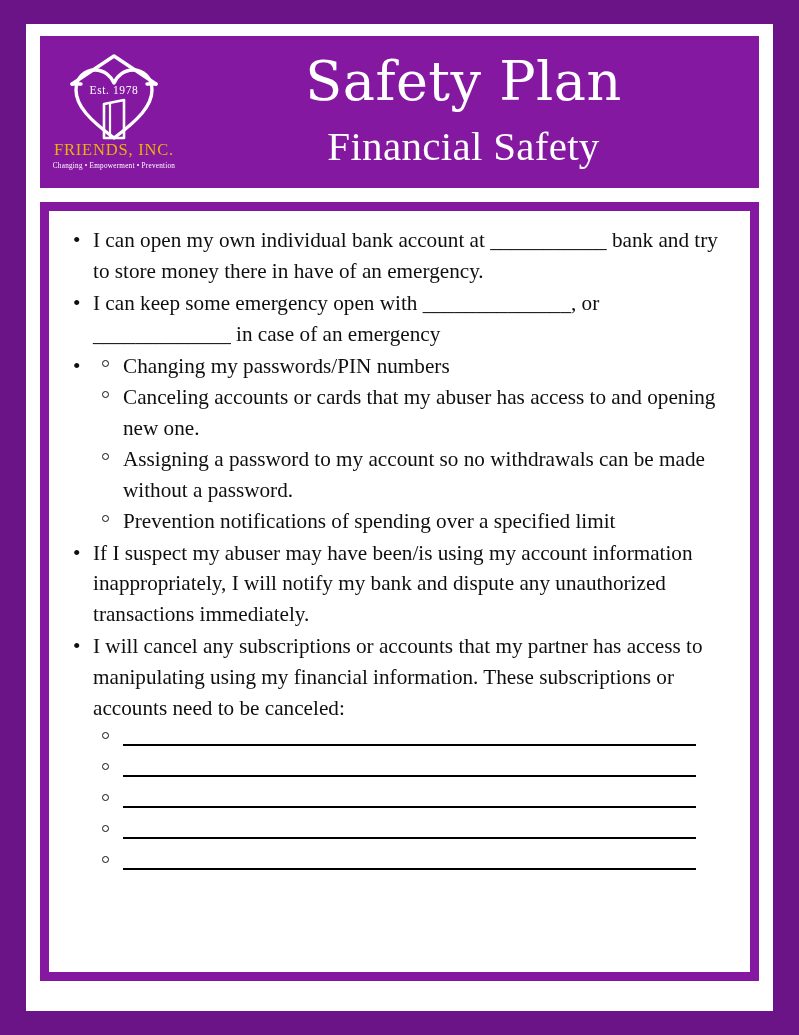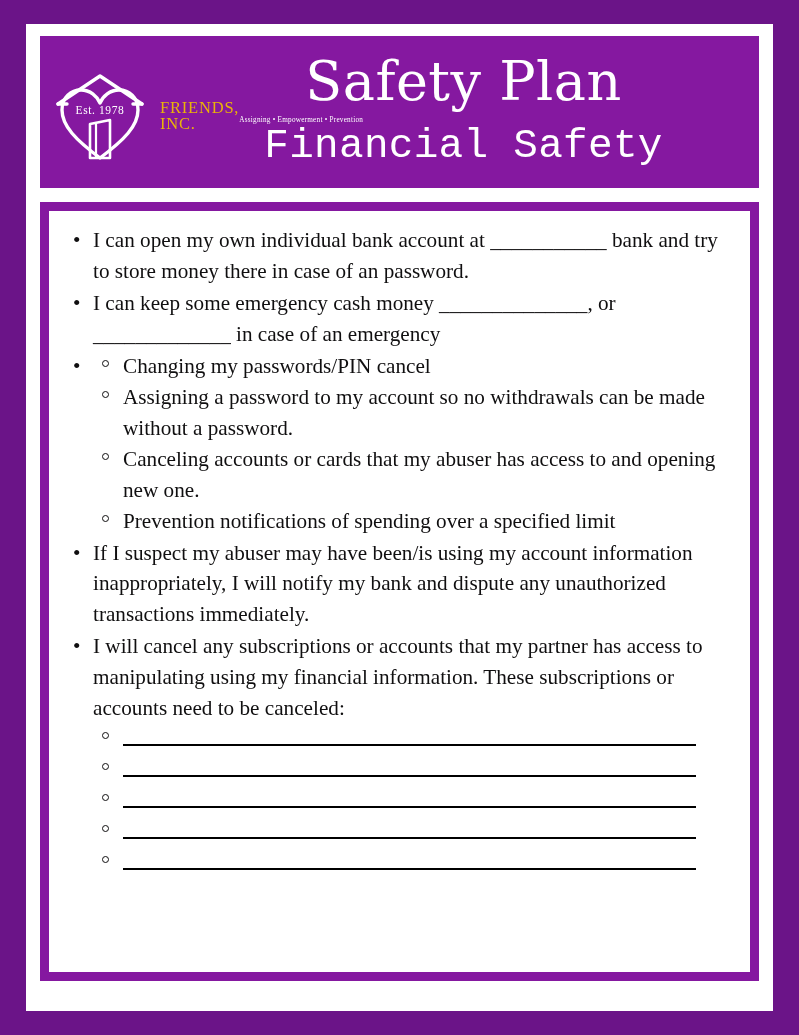--- a/index.html
+++ b/index.html
@@ -46,21 +46,21 @@
     box-sizing: border-box;
   }
 
   
   .logo {
     width: 148px;
     height: 148px;
     flex: 0 0 148px;
     position: relative;
     display: flex;
-    flex-direction: row;
+    flex-direction: column;
     align-items: center;
     justify-content: flex-start;
     padding-top: 12px;
     box-sizing: border-box;
   }
   .logo-mark {
     position: relative;
     width: 120px;
     height: 96px;
   }
@@ -104,21 +104,21 @@
     color: #FFFFFF;
     font-family: "DejaVu Serif", "Liberation Serif", serif;
     font-size: 54px;
     line-height: 1.04;
     font-weight: 400;
     letter-spacing: 0.5px;
     margin: 0;
   }
   .title-sub {
     color: #FFFFFF;
-    font-family: Liberation Mono, monospace;
+    font-family: Liberation Serif, serif;
     font-size: 41px;
     line-height: 1.12;
     font-weight: 400;
     letter-spacing: 0.3px;
     margin: 14px 0 0 0;
   }
 
   
   .content-box {
     position: absolute;
@@ -220,57 +220,57 @@
                    C 63 26, 70 20, 79 20
                    C 89 20, 98 27, 98 40
                    C 98 56, 84 70, 60 88 Z" fill="none" stroke="#FFFFFF" stroke-width="3.4" stroke-linejoin="round"></path>
 
           <path d="M50 54 L50 88 L70 88 L70 50 L50 54 Z" fill="none" stroke="#FFFFFF" stroke-width="2.6" stroke-linejoin="round"></path>
           <line x1="56" y1="53" x2="56" y2="88" stroke="#FFFFFF" stroke-width="2.2"></line>
         </svg>
         <div class="logo-est">Est. 1978</div>
       </div>
       <div class="logo-name">FRIENDS, INC.</div>
-      <div class="logo-tag">Assigning • Empowerment • Prevention</div>
+      <div class="logo-tag">Changing • Empowerment • Prevention</div>
     </div>
 
     <div class="titles">
       <div class="title-main">Safety Plan</div>
       <div class="title-sub">Financial Safety</div>
     </div>
   </div>
 
   <div class="content-box">
     <div class="content-inner">
       <ul class="level1">
 
         <li>
           <span class="bullet">•</span>
-          <span>I can open my own individual bank account at ___________ bank and try to store money there in case of an password.</span>
-        </li>
-
-        <li>
-          <span class="bullet">•</span>
-          <span>I can keep some emergency cash money ______________, or _____________ in case of an emergency</span>
+          <span>I can open my own individual bank account at ___________ bank and try to store money there in have of an emergency.</span>
+        </li>
+
+        <li>
+          <span class="bullet">•</span>
+          <span>I can keep some emergency open with ______________, or _____________ in case of an emergency</span>
         </li>
 
         <li>
           <span class="bullet">•</span>
           <ul class="level2">
             <li>
               <span class="bullet-o"></span>
-              <span>Changing my passwords/PIN cancel</span>
+              <span>Changing my passwords/PIN numbers</span>
+            </li>
+            <li>
+              <span class="bullet-o"></span>
+              <span>Canceling accounts or cards that my abuser has access to and opening new one.</span>
             </li>
             <li>
               <span class="bullet-o"></span>
               <span>Assigning a password to my account so no withdrawals can be made without a password.</span>
-            </li>
-            <li>
-              <span class="bullet-o"></span>
-              <span>Canceling accounts or cards that my abuser has access to and opening new one.</span>
             </li>
             <li>
               <span class="bullet-o"></span>
               <span>Prevention notifications of spending over a specified limit</span>
             </li>
           </ul>
         </li>
 
         <li>
           <span class="bullet">•</span>

